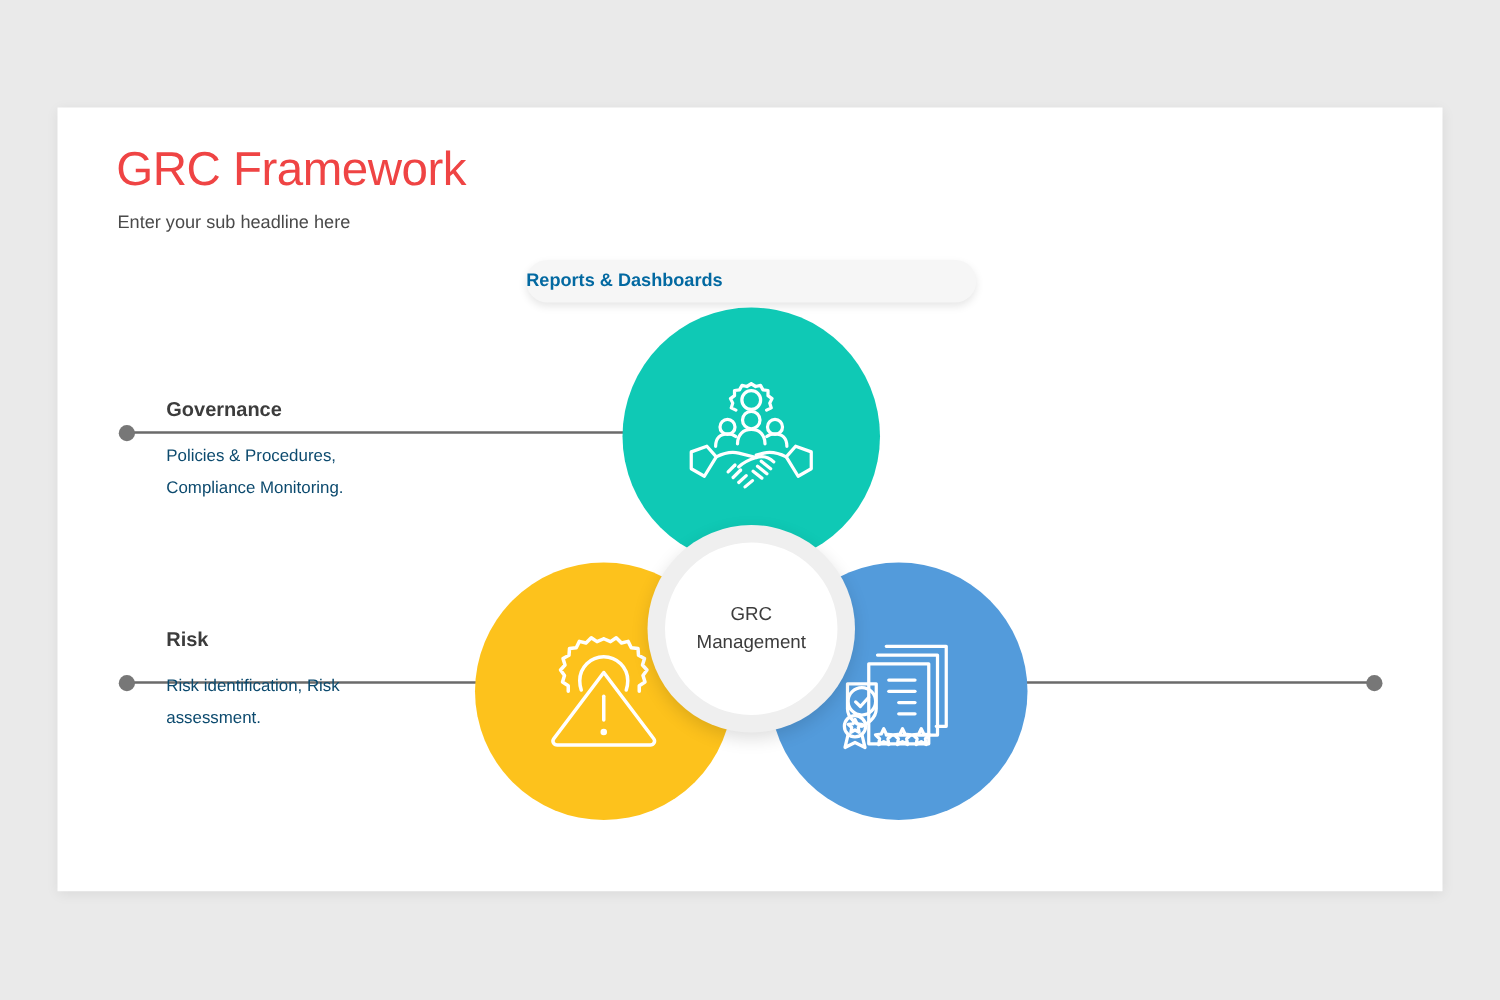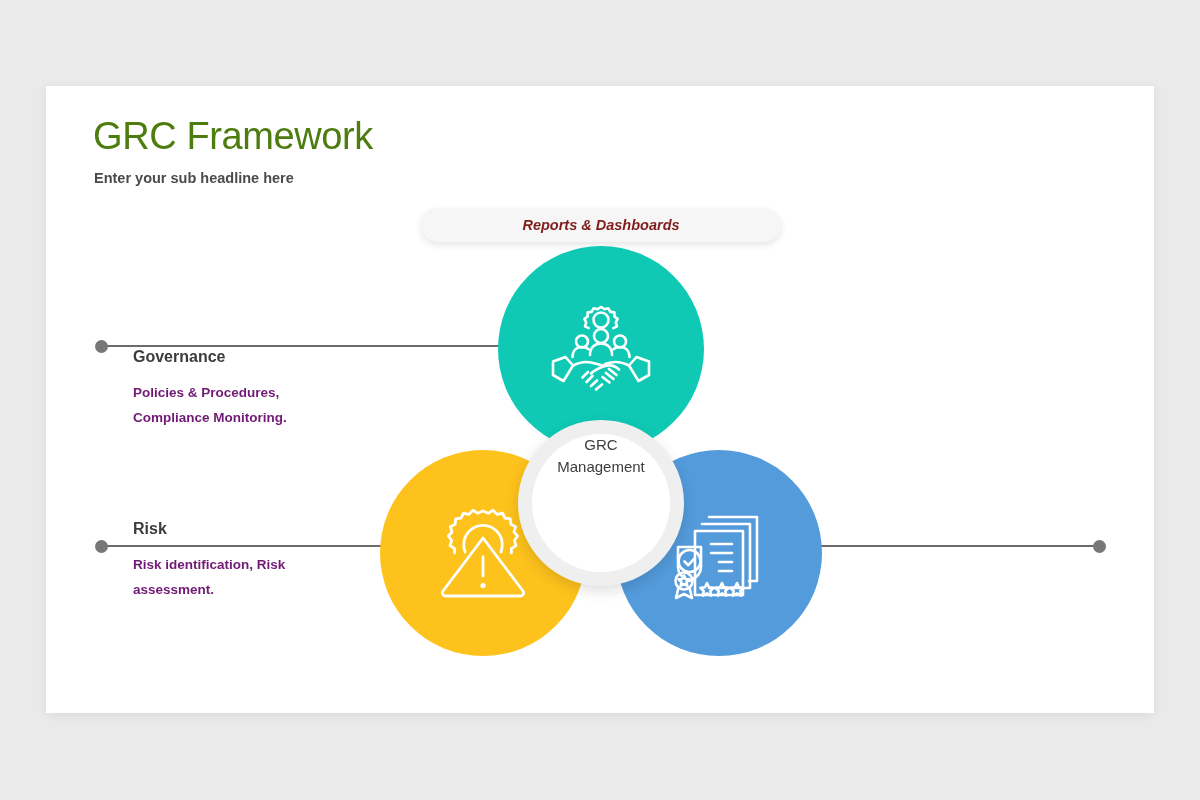--- a/index.html
+++ b/index.html
@@ -31,48 +31,47 @@
     box-shadow: 0 2px 10px rgba(0,0,0,0.07);
   }
 
   
   .title {
     position: absolute;
     left: 47px;
     top: 29px;
     font-size: 38px;
     font-weight: 400;
-    color: #4d7c0f;
+    color: #ef4444;
     letter-spacing: -0.4px;
     white-space: nowrap;
   }
   .subtitle {
     position: absolute;
     left: 48px;
     top: 84px;
     font-size: 14.5px;
-    font-weight: 700;
+    font-weight: 400;
     color: #4a4a4a;
     white-space: nowrap;
   }
 
   
   .pill {
     position: absolute;
     height: 34px;
     line-height: 34px;
-    text-align: center;
+    text-align: left;
     border-radius: 18px;
     background: #f6f6f6;
-    color: #7f1d1d;
+    color: #0369a1;
     font-size: 14.5px;
     font-weight: 700;
     box-shadow: 0 3px 7px rgba(0,0,0,0.10);
     white-space: nowrap;
-    font-style: italic;
   }
   .pill-top {
     left: 375px;
     top: 122px;
     width: 360px;
   }
   .pill-bottom {
     left: 375px;
     top: 565px;
     width: 360px;
@@ -103,28 +102,28 @@
   .block h3 {
     margin: 0;
     font-size: 16px;
     font-weight: 700;
     color: #3c3c3c;
     white-space: nowrap;
   }
   .block p {
     margin: 0;
     font-size: 13.5px;
-    font-weight: 700;
-    color: #701a75;
+    font-weight: 400;
+    color: #0c4a6e;
     line-height: 25px;
     white-space: nowrap;
   }
   .block-gov  { left: 87px; top: 234px; text-align: left; }
-  .block-gov h3 { margin-bottom: 14px; margin-top: 28px; }
-  .block-risk { left: 87px; top: 434px; text-align: left; }
+  .block-gov h3 { margin-bottom: 14px; }
+  .block-risk { left: 87px; top: 418px; text-align: left; }
   .block-risk h3 { margin-bottom: 14px; }
   .block-comp { right: 87px; top: 434px; text-align: right; }
   .block-comp h3 { margin-bottom: 14px; }
 
   
   .circle {
     position: absolute;
     width: 206px;
     height: 206px;
     border-radius: 50%;
@@ -151,21 +150,21 @@
   }
   .hub-core {
     position: absolute;
     left: 486px;
     top: 348px;
     width: 138px;
     height: 138px;
     border-radius: 50%;
     background: #ffffff;
     display: flex;
-    align-items: flex-start;
+    align-items: center;
     justify-content: center;
     text-align: center;
   }
   .hub-core span {
     font-size: 15px;
     font-weight: 400;
     color: #3c3c3c;
     line-height: 22px;
   }
 </style>

